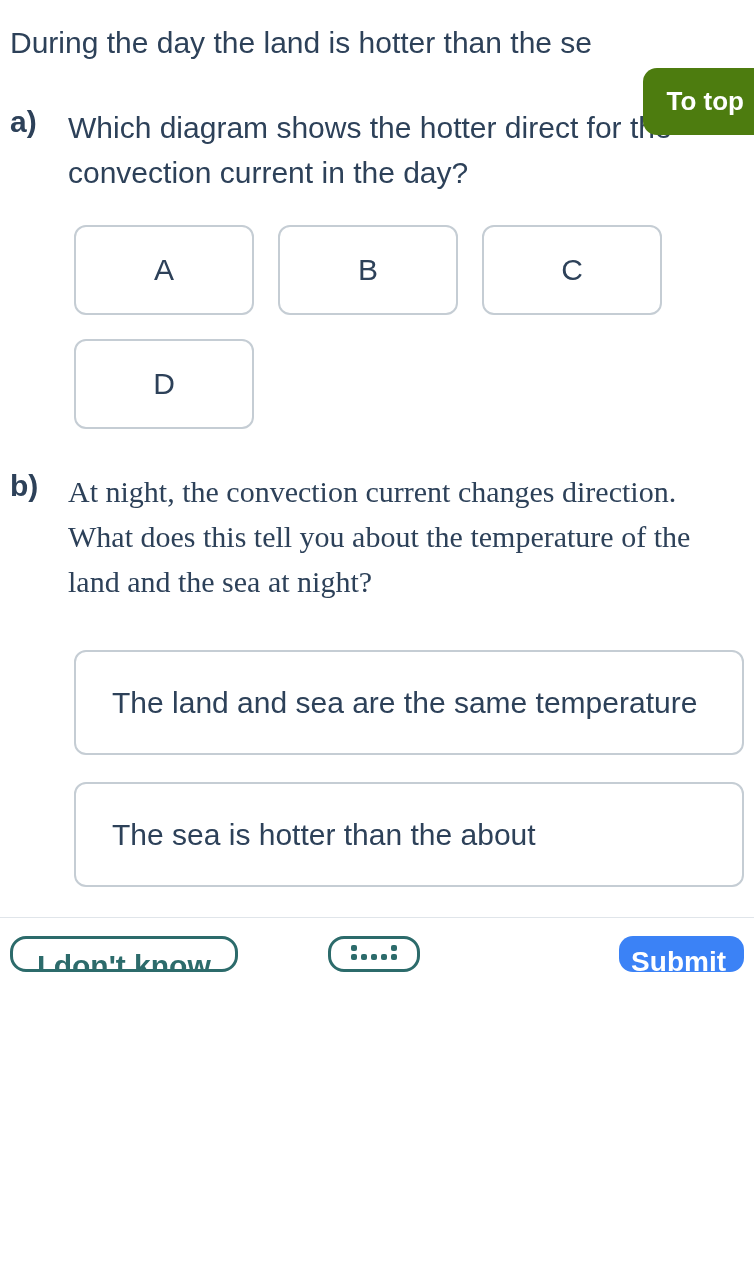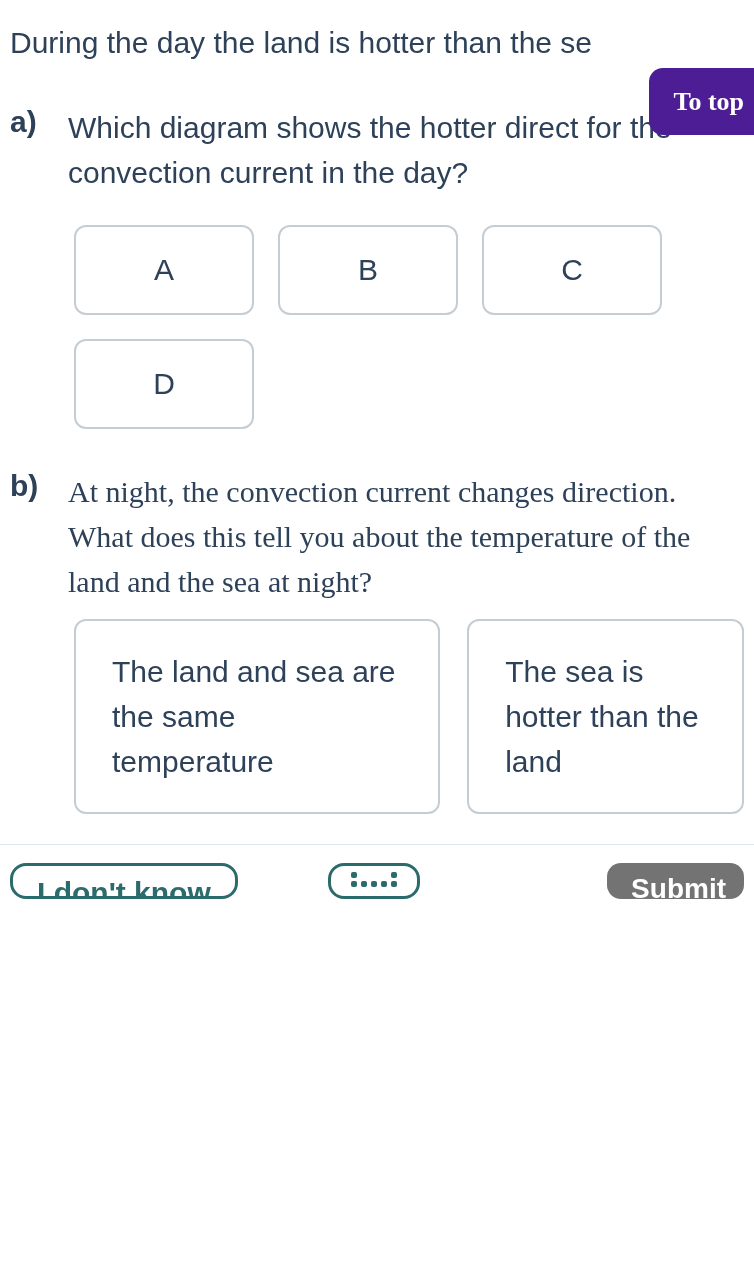--- a/index.html
+++ b/index.html
@@ -19,27 +19,26 @@
       line-height: 1.5;
       color: #2d4159;
       padding: 0 10px 30px 10px;
       position: relative;
       margin-top: 20px;
     }
     .to-top {
       position: absolute;
       right: 0;
       top: 48px;
-      background: #4c1d95;
+      background: #4d7c0f;
       color: #ffffff;
       padding: 14px 10px 14px 24px;
       font-size: 26px;
       font-weight: 600;
       border-radius: 14px 0 0 14px;
-      font-family: Liberation Serif, serif;
     }
     .question-block {
       padding: 10px 10px 30px 10px;
     }
     .question-row {
       display: flex;
       align-items: flex-start;
       gap: 18px;
     }
     .question-label {
@@ -67,23 +66,23 @@
       border-radius: 12px;
       padding: 26px 40px;
       font-size: 30px;
       color: #2d4159;
       cursor: pointer;
       min-width: 180px;
       text-align: center;
     }
     .option-text-block {
       display: flex;
-      flex-direction: row;
+      flex-direction: column;
       gap: 27px;
-      margin-top: 15px;
+      margin-top: 46px;
       margin-left: 64px;
     }
     .option-text-btn {
       border: 2px solid #c5cdd4;
       background: #ffffff;
       border-radius: 12px;
       padding: 28px 36px;
       font-size: 30px;
       color: #2d4159;
       cursor: pointer;
@@ -131,25 +130,25 @@
       display: flex;
       gap: 4px;
     }
     .dot {
       width: 6px;
       height: 6px;
       background: #2c6b6b;
       border-radius: 2px;
     }
     .submit-btn {
-      background: #737373;
+      background: #3b82f6;
       color: #ffffff;
       border: none;
       border-radius: 14px;
-      padding: 10px 18px 0 24px;
+      padding: 10px 18px 0 12px;
       font-size: 28px;
       font-weight: 700;
       cursor: pointer;
       height: 36px;
       overflow: hidden;
       margin-left: auto;
     }
   </style>
 </head>
 <body>
@@ -175,21 +174,21 @@
 </div>
 
 <div class="question-block">
   <div class="question-row">
     <div class="question-label">b)</div>
     <div class="question-text" style="white-space: pre-line; font-family: Liberation Serif, serif;">At night, the convection current changes direction.
 What does this tell you about the temperature of the land and the sea at night?</div>
   </div>
   <div class="option-text-block">
     <button class="option-text-btn">The land and sea are the same temperature</button>
-    <button class="option-text-btn">The sea is hotter than the land</button>
+    <button class="option-text-btn">The sea is hotter than the about</button>
   </div>
 </div>
 
 <div class="bottom-bar">
   <button class="dont-know-btn">I don't know</button>
   <button class="keypad-btn">
     <span>
       <div class="keypad-dots">
         <div class="keypad-row">
             <div class="dot"></div>

